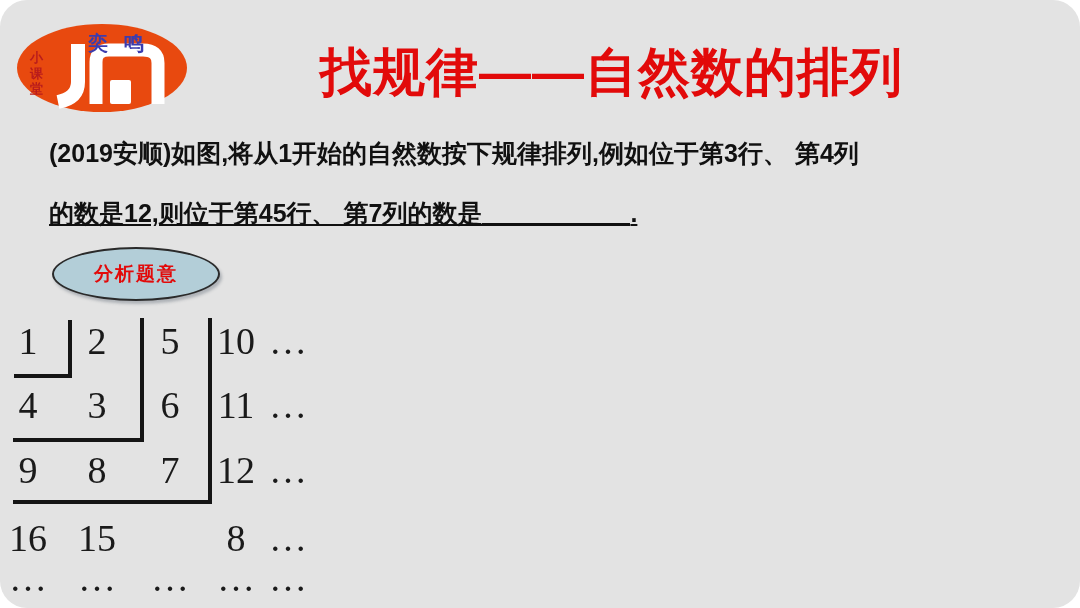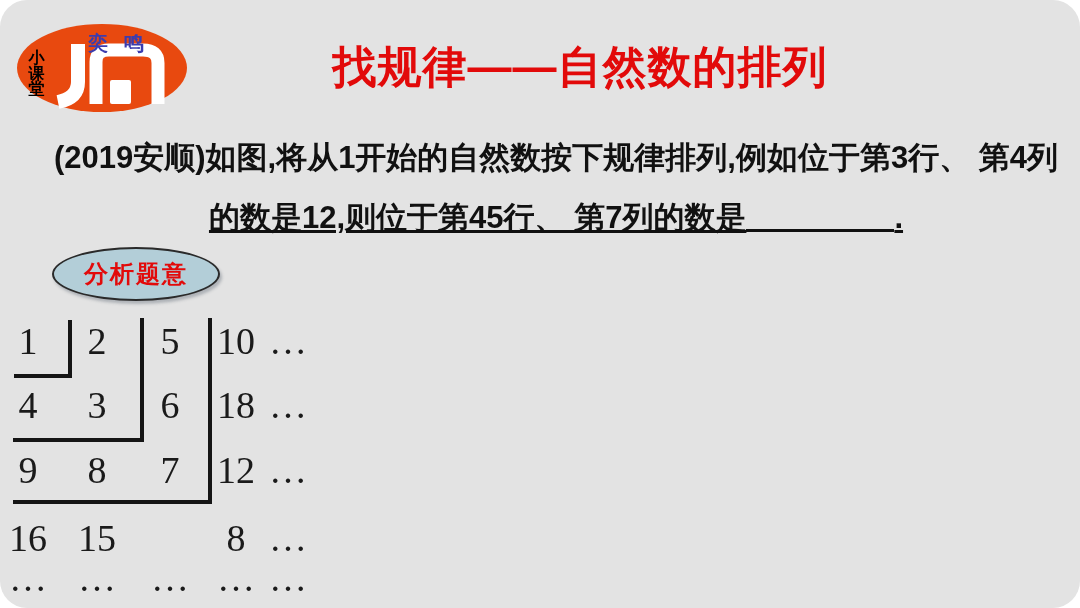--- a/index.html
+++ b/index.html
@@ -8,46 +8,46 @@
     width:1080px;height:608px;
     background:#e3e3e3;
     overflow:hidden;
     font-family:"Liberation Sans","DejaVu Sans",sans-serif;
     border-radius:27px;
   }
   
   .logo{position:absolute;left:8px;top:6px;width:196px;height:116px;}
   .logo-side{
     position:absolute;left:28px;top:50px;width:17px;
-    font-size:16px;line-height:15.5px;font-weight:700;
-    color:#000000;word-break:break-all;text-align:center;
+    font-size:13px;line-height:15.5px;font-weight:700;
+    color:#b91c1c;word-break:break-all;text-align:center;
   }
   
   .page-title{
     position:absolute;left:320px;top:38px;width:520px;
-    font-size:44px;font-weight:700;color:#e20a0a;
+    font-size:52px;font-weight:700;color:#e20a0a;
     text-align:center;letter-spacing:1px;white-space:nowrap;
   }
   
   .problem{position:absolute;left:33px;top:0;width:1030px;color:#111;}
-  .p-line{position:absolute;left:8px;width:1030px;font-size:31px;font-weight:700;white-space:nowrap;text-align:center;}
+  .p-line{position:absolute;left:16px;width:1030px;font-size:25px;font-weight:700;white-space:nowrap;}
   .p-line1{top:137px;}
   .p-line2{top:197px;text-decoration:underline;}
   .blank{
     display:inline-block;width:148px;height:0.9em;
     border-bottom:3px solid #111;vertical-align:-4px;
   }
   
   .badge{
     position:absolute;left:52px;top:247px;width:164px;height:50px;
     background:#b3ced8;border:2px solid #2a2a2a;border-radius:50%;
     display:flex;align-items:center;justify-content:center;
     box-shadow:2px 3px 3px rgba(110,120,130,.45);
   }
-  .badge span{font-size:24px;font-weight:700;color:#e20a0a;letter-spacing:2px;}
+  .badge span{font-size:19px;font-weight:700;color:#e20a0a;letter-spacing:2px;}
   
   .ngrid{position:absolute;left:0;top:308px;width:345px;height:300px;}
   .grow{position:absolute;left:0;width:345px;height:44px;line-height:44px;}
   .r0{top:11px}.r1{top:75px}.r2{top:140px}.r3{top:208px}.r4{top:248px}
   .gc{
     position:absolute;text-align:center;color:#1a1a1a;
     font-family:"Liberation Serif","DejaVu Serif",serif;font-size:38px;
   }
   .c0{left:0;width:56px}.c1{left:62px;width:70px}.c2{left:135px;width:70px}
   .c3{left:201px;width:70px}.c4{left:256px;width:64px}
@@ -93,21 +93,21 @@
       <span class="gc c0">1</span>
       <span class="gc c1">2</span>
       <span class="gc c2">5</span>
       <span class="gc c3">10</span>
       <span class="gc c4">…</span>
     </div>
     <div class="grow r1">
       <span class="gc c0">4</span>
       <span class="gc c1">3</span>
       <span class="gc c2">6</span>
-      <span class="gc c3">18</span>
+      <span class="gc c3">11</span>
       <span class="gc c4">…</span>
     </div>
     <div class="grow r2">
       <span class="gc c0">9</span>
       <span class="gc c1">8</span>
       <span class="gc c2">7</span>
       <span class="gc c3">12</span>
       <span class="gc c4">…</span>
     </div>
     <div class="grow r3">

